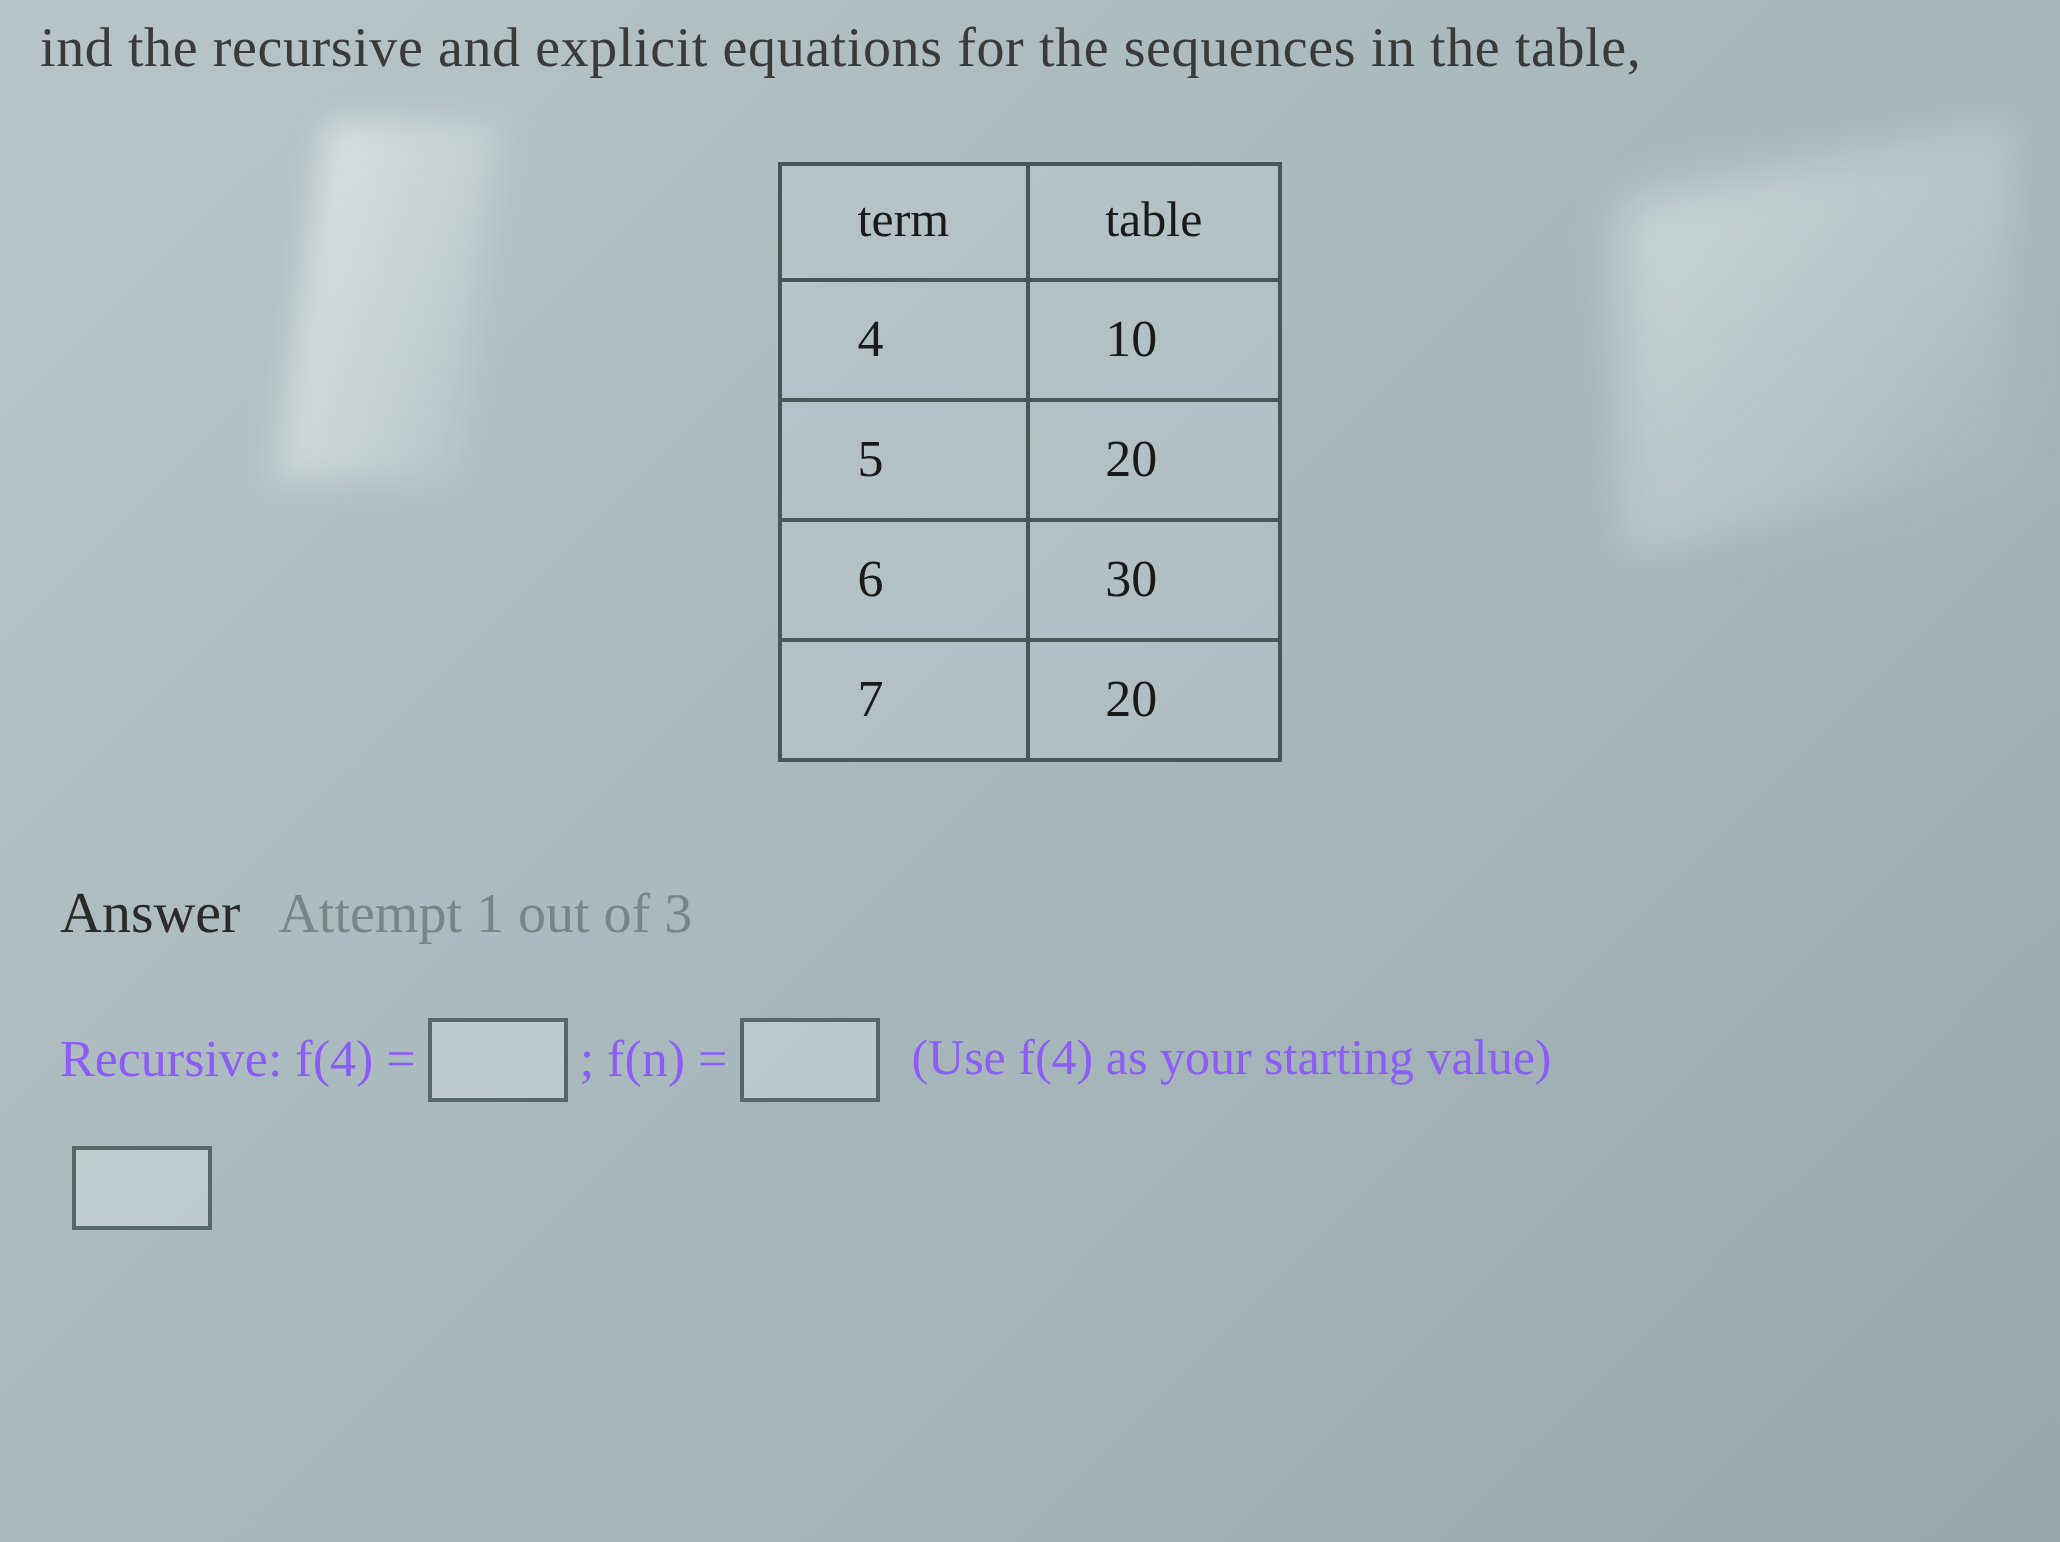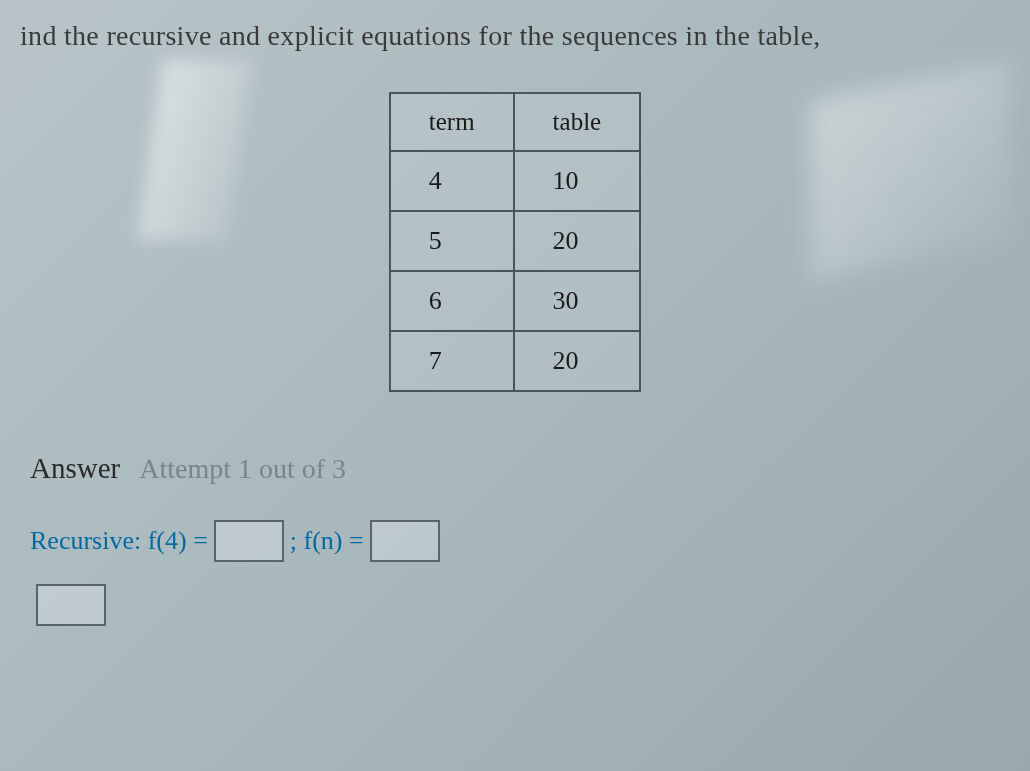--- a/index.html
+++ b/index.html
@@ -11,21 +11,21 @@
       width: 1030px;
       height: 771px;
       background: linear-gradient(135deg, #b8c4c8 0%, #a8b8bc 50%, #98a8ac 100%);
       font-family: Georgia, 'Times New Roman', serif;
       color: #2a2a2a;
       padding: 0;
       overflow: hidden;
       position: relative;
     }
     .page {
-      padding: 12px 20px;
+      padding: 1px 20px;
     }
     .question-text {
       font-size: 28px;
       font-weight: 500;
       color: #3a3a3a;
       padding: 8px 0 30px 0;
       letter-spacing: 0.3px;
     }
     .table-wrap {
       display: flex;
@@ -62,21 +62,21 @@
     .attempt-text {
       font-size: 28px;
       color: #7a8588;
       margin-left: 15px;
       font-weight: 400;
     }
     .equation-row {
       display: flex;
       align-items: center;
       font-size: 26px;
-      color: #0369a1;
+      color: #8b5cf6;
       margin-bottom: 22px;
       flex-wrap: wrap;
     }
     .eq-label {
       font-weight: 500;
     }
     .input-box {
       display: inline-block;
       width: 70px;
       height: 42px;
@@ -155,20 +155,21 @@
     <div class="answer-header">
       <span class="answer-label">Answer</span>
       <span class="attempt-text">Attempt 1 out of 3</span>
     </div>
 
     <div class="equation-row">
       <span class="eq-label">Recursive: f(4) =</span>
       <span class="input-box"></span>
       <span>; f(n) =</span>
       <span class="input-box"></span>
+      <span class="hint-text">(Use f(4) as your starting value)</span>
     </div>
 
     <div class="equation-row">
       <span class="input-box"></span>
     </div>
   </div>
 
 </div>
 
 </body></html>

